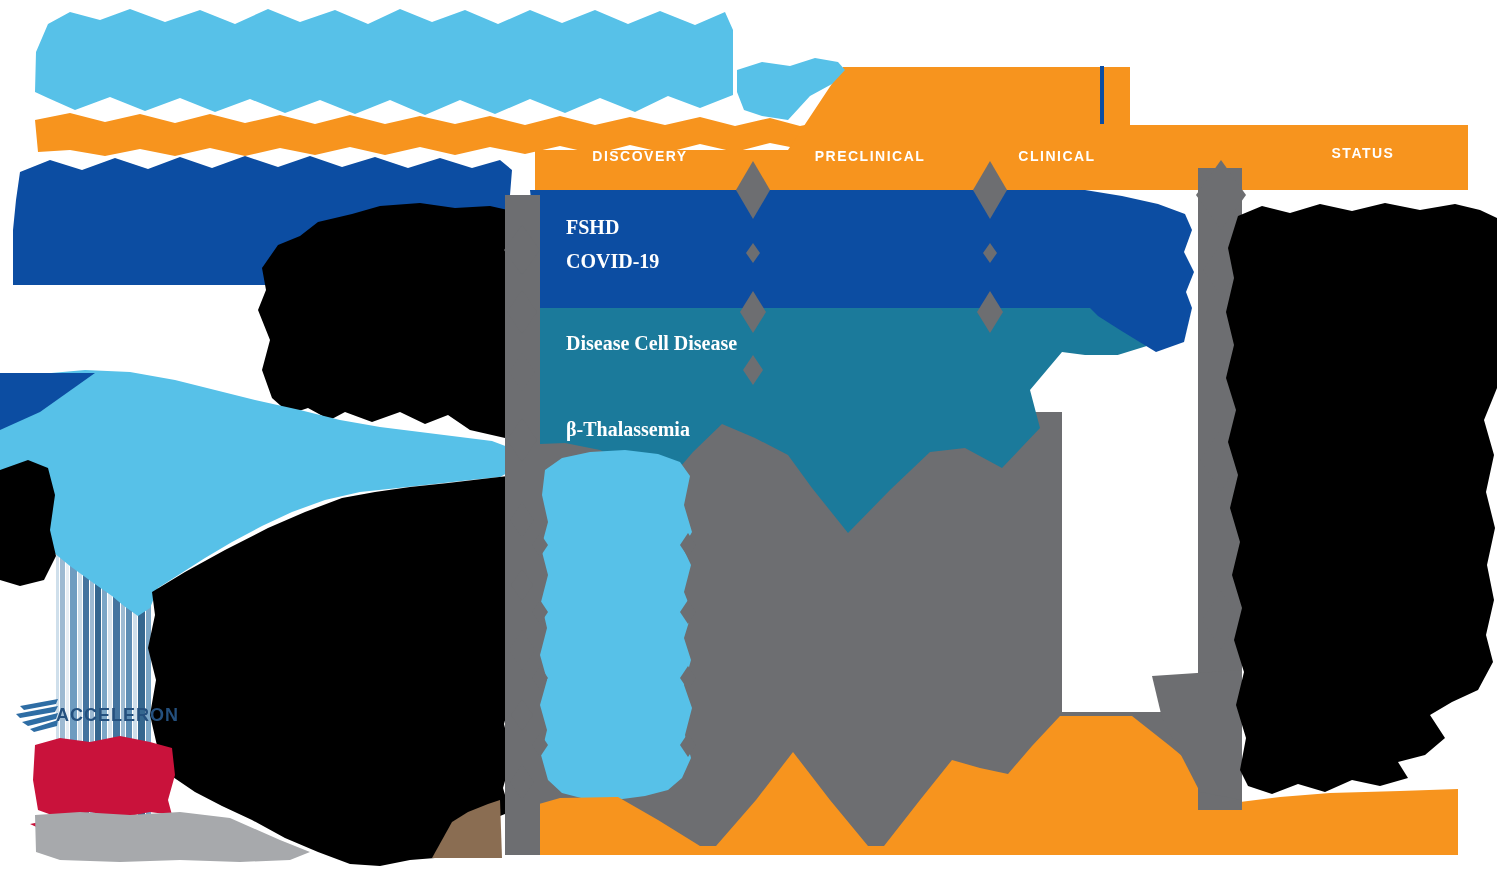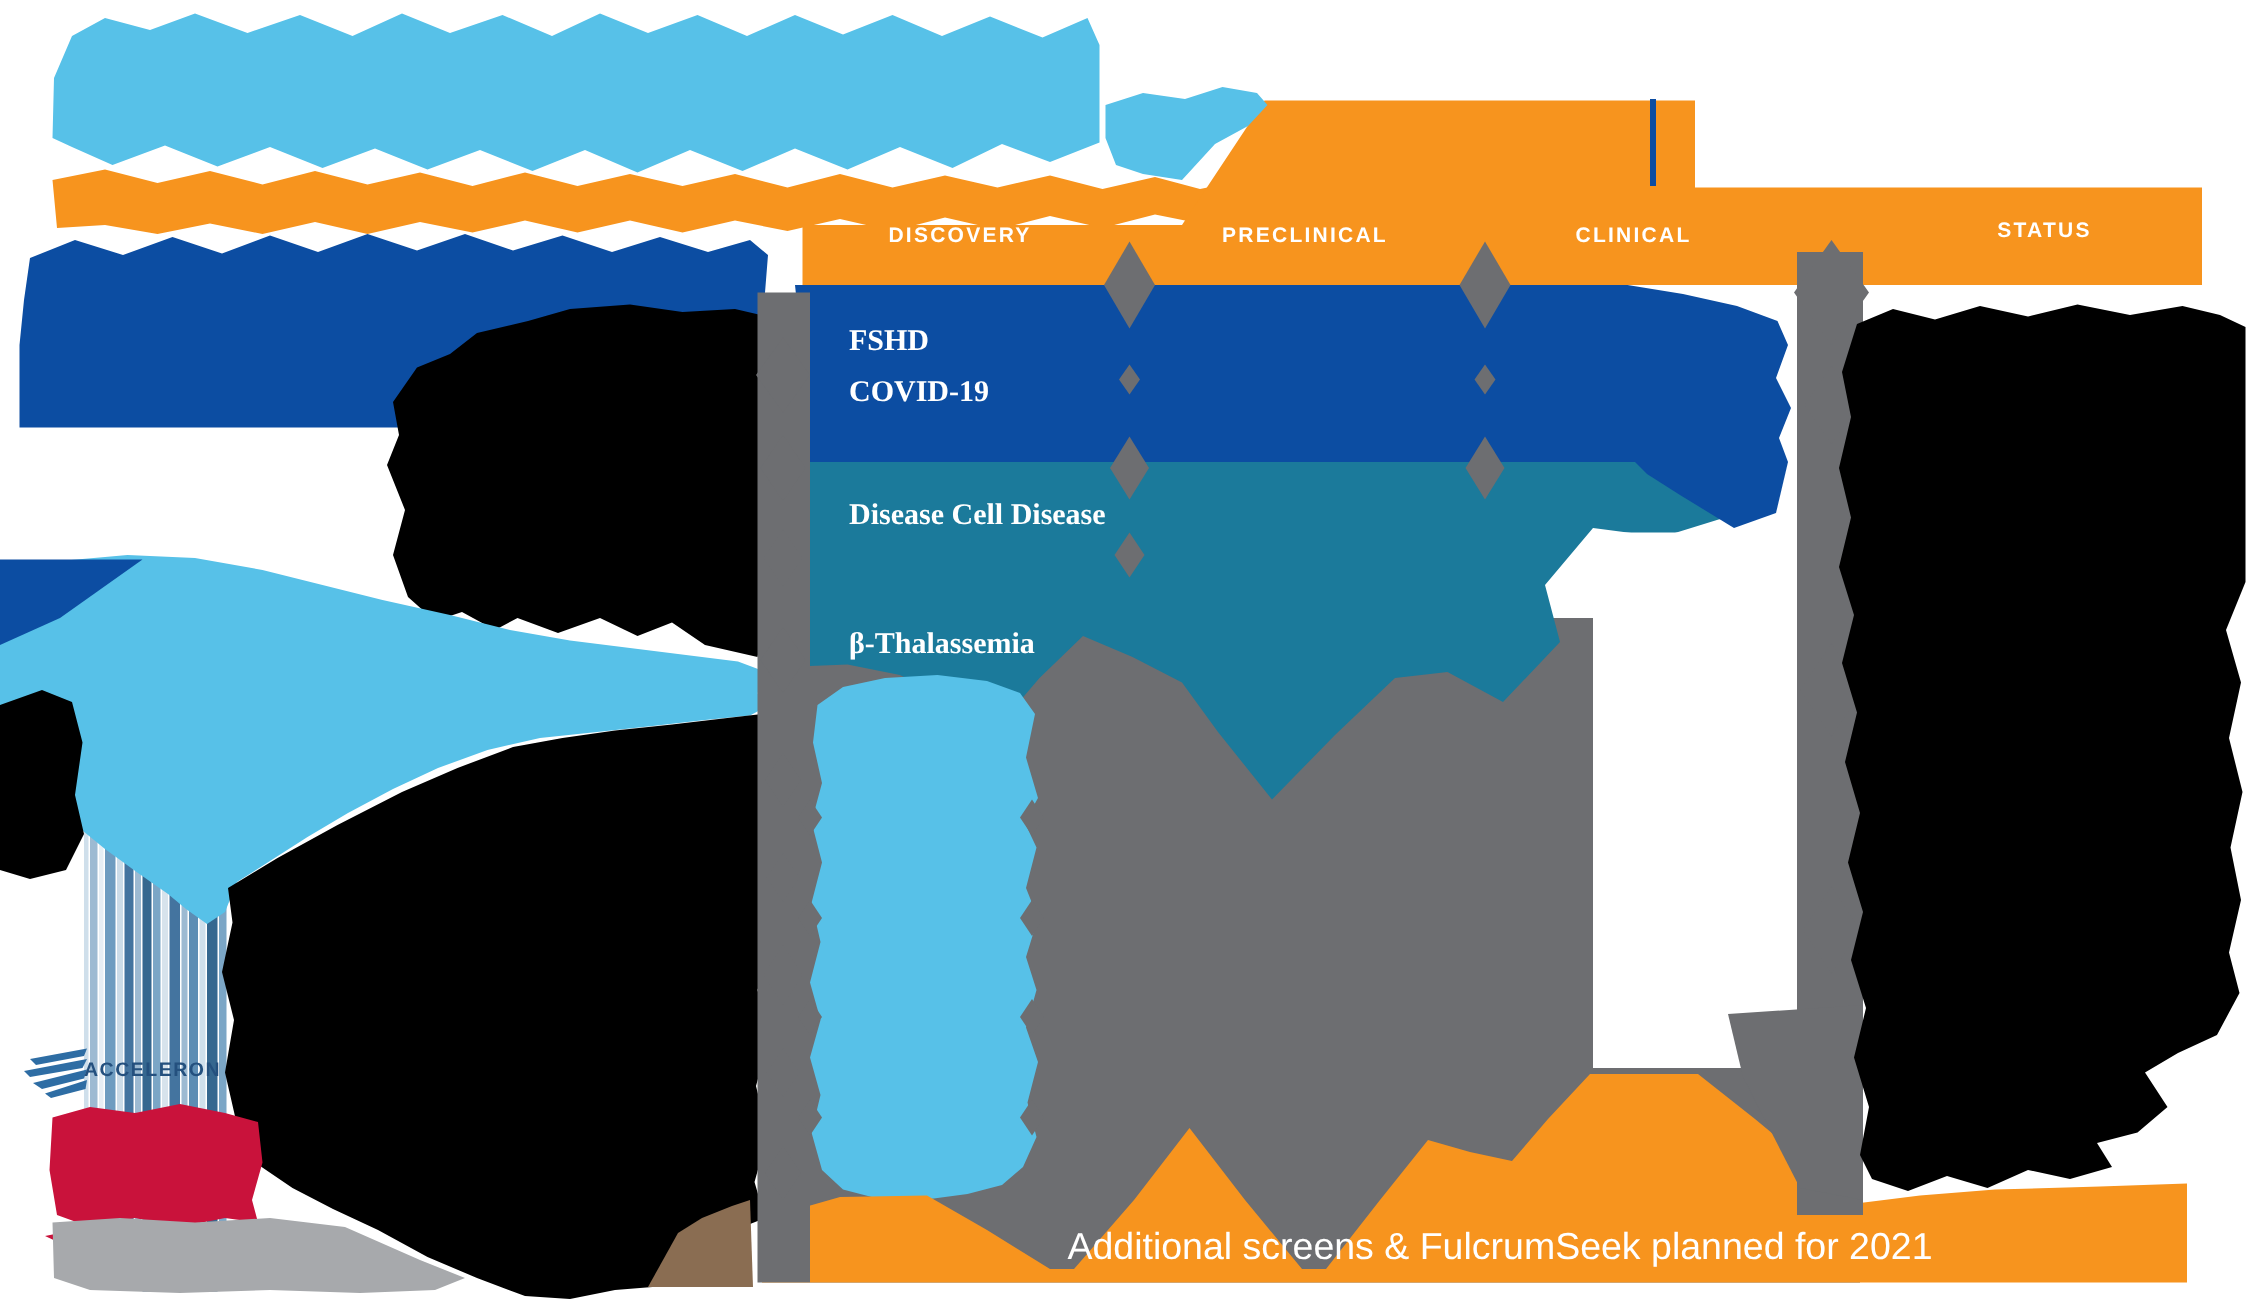--- a/index.html
+++ b/index.html
@@ -4,21 +4,21 @@
 <style>
   html,body{margin:0;padding:0;background:#ffffff;}
   #stage{position:relative;width:1500px;height:875px;overflow:hidden;background:#fff;
          font-family:"Liberation Sans",sans-serif;}
   #blobs{position:absolute;left:0;top:0;}
   .txt{position:absolute;color:#ffffff;white-space:nowrap;
        font-family:"Liberation Sans",sans-serif;}
   .col-label{font-size:14px;font-weight:bold;letter-spacing:1.5px;text-align:center;}
   .row-label{font-size:20px;font-weight:bold;font-family:Liberation Serif, serif;}
   .banner-label{font-size:25px;font-weight:400;text-align:center;}
-  .logo-label{font-size:13px;font-weight:bold;color:#24507E;letter-spacing:1px;}
+  .logo-label{font-size:18px;font-weight:bold;color:#24507E;letter-spacing:1px;}
 </style>
 </head>
 <body>
 
 <div id="stage">
 
 <svg id="blobs" width="1500" height="875" viewBox="0 0 1500 875">
 
   <g>
     <rect x="56" y="540" width="3" height="318" fill="#cfdfeb"></rect>
@@ -171,25 +171,24 @@
     <polygon points="30,824 60,818 95,824 130,818 165,824 178,828 160,832 120,830 80,833 45,831"></polygon>
   </g>
 
   <polygon fill="#A7A9AC" points="
     35,815 80,812 130,815 180,812 230,818 280,840 310,852 290,860 240,862 180,860 120,862
     60,860 36,852"></polygon>
 </svg>
 
 <div class="txt col-label" style="left:570px;top:148px;width:140px;">DISCOVERY</div>
 <div class="txt col-label" style="left:795px;top:148px;width:150px;">PRECLINICAL</div>
-<div class="txt col-label" style="left:1016px;top:148px;width:146px;">CLINICAL</div>
+<div class="txt col-label" style="left:984px;top:148px;width:146px;">CLINICAL</div>
 <div class="txt col-label" style="left:1290px;top:145px;width:146px;">STATUS</div>
 
 <div class="txt row-label" style="left:566px;top:216px;">FSHD</div>
 <div class="txt row-label" style="left:566px;top:250px;">COVID-19</div>
 <div class="txt row-label" style="left:566px;top:332px;">Disease Cell Disease</div>
 <div class="txt row-label" style="left:566px;top:382px;margin-top:36px;">β-Thalassemia</div>
 
-<div class="txt banner-label" style="left:620px;top:817px;width:760px;">Additional screens &amp; FulcrumSeek planned for 2021</div>
 
 <div class="txt logo-label" style="left:56px;top:705px;">ACCELERON</div>
 
 </div>
 
 </body></html>

